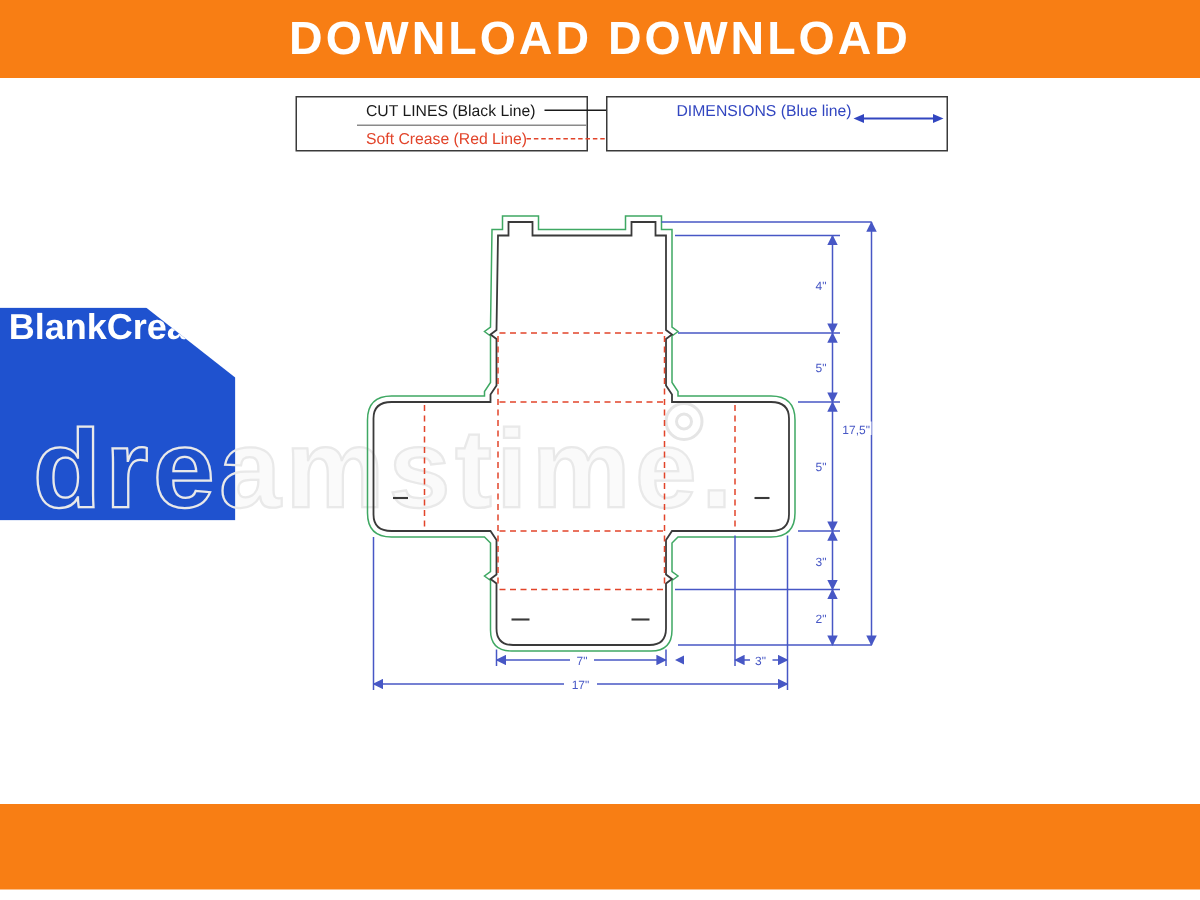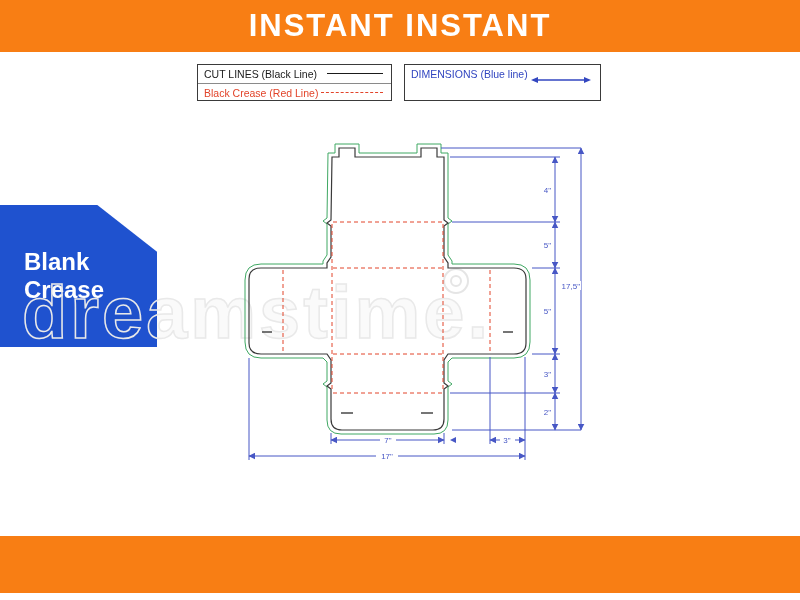--- a/index.html
+++ b/index.html
@@ -15,42 +15,43 @@
   .top-bar .title{
     color:#ffffff;font-size:31px;font-weight:bold;letter-spacing:2px;
   }
   .bottom-bar{
     position:absolute;left:0;top:536px;width:800px;height:57px;background:#F87E14;
   }
   
   .legend-box{
     position:absolute;top:64px;height:37px;background:#fff;border:1px solid #3a3a3a;
     box-sizing:border-box;
+    padding-left:40px;
   }
   .legend-box.left{left:197px;width:195px;}
-  .legend-box.right{left:404px;width:197px;}
+  .legend-box.right{left:404px;width:228px;}
   .legend-row{
     height:18px;display:flex;align-items:center;justify-content:space-between;
     padding:0 8px 0 6px;box-sizing:border-box;
   }
   .legend-row+.legend-row{border-top:1px solid #8a8a8a;}
   .legend-row .lbl{font-size:10.5px;white-space:nowrap;}
   .lbl.black{color:#1a1a1a;}
   .lbl.red{color:#E2442A;}
   .lbl.blue{color:#3246C0;}
   .lbl.green{color:#3FA863;}
   .sample{width:62px;height:8px;position:relative;flex:none;}
   .sample .solid-black{position:absolute;left:6px;right:0;top:3px;border-top:1.5px solid #1a1a1a;}
   .sample .dashed-red{position:absolute;left:0;right:0;top:3px;border-top:1.5px dashed #E2442A;}
   .sample .solid-green{position:absolute;left:6px;right:0;top:3px;border-top:1.5px solid #3FA863;}
   
   .badge{
     position:absolute;left:0;top:205px;width:157px;height:142px;background:#1F52CF;
     clip-path:polygon(0 0,62% 0,100% 33%,100% 100%,0 100%);
-    display:flex;flex-direction:column;justify-content:center;padding-left:24px;box-sizing:border-box;
+    display:flex;flex-direction:row;justify-content:center;box-sizing:border-box;
   }
   .badge span{color:#ffffff;font-size:24px;font-weight:bold;line-height:28px;}
   
   .watermark{
     position:absolute;left:22px;top:270px;width:778px;height:80px;overflow:hidden;
     font-size:74px;font-weight:bold;letter-spacing:3px;white-space:nowrap;
     color:rgba(0,0,0,0.02);
     -webkit-text-stroke:1.5px #e9e9e9;
     pointer-events:none;
   }
@@ -61,32 +62,32 @@
   .crease{fill:none;stroke:#E2442A;stroke-width:1;stroke-dasharray:4 3;}
   .slit{stroke:#3a3a3a;stroke-width:1.4;}
   .dim{stroke:#4757C5;stroke-width:1;fill:none;}
   .dimtxt{fill:#4757C5;font-size:8px;font-family:"Liberation Sans",sans-serif;}
   .wmshape{fill:none;stroke:#e5e5e5;stroke-width:2;}
 </style>
 </head>
 <body>
 
 <div class="top-bar">
-  <span class="title">INSTANT INSTANT</span>
+  <span class="title">DOWNLOAD DOWNLOAD</span>
 </div>
 
 <div class="legend-box left">
   <div class="legend-row">
     <span class="lbl black">CUT LINES (Black Line)</span>
     <span class="sample">
         <span class="solid-black"></span>
       </span>
   </div>
   <div class="legend-row">
-    <span class="lbl red">Black Crease (Red Line)</span>
+    <span class="lbl red">Soft Crease (Red Line)</span>
     <span class="sample">
         <span class="dashed-red"></span>
       </span>
   </div>
 </div>
 
 <div class="legend-box right">
   <div class="legend-row">
     <span class="lbl blue">DIMENSIONS (Blue line)</span>
     <span class="sample">

